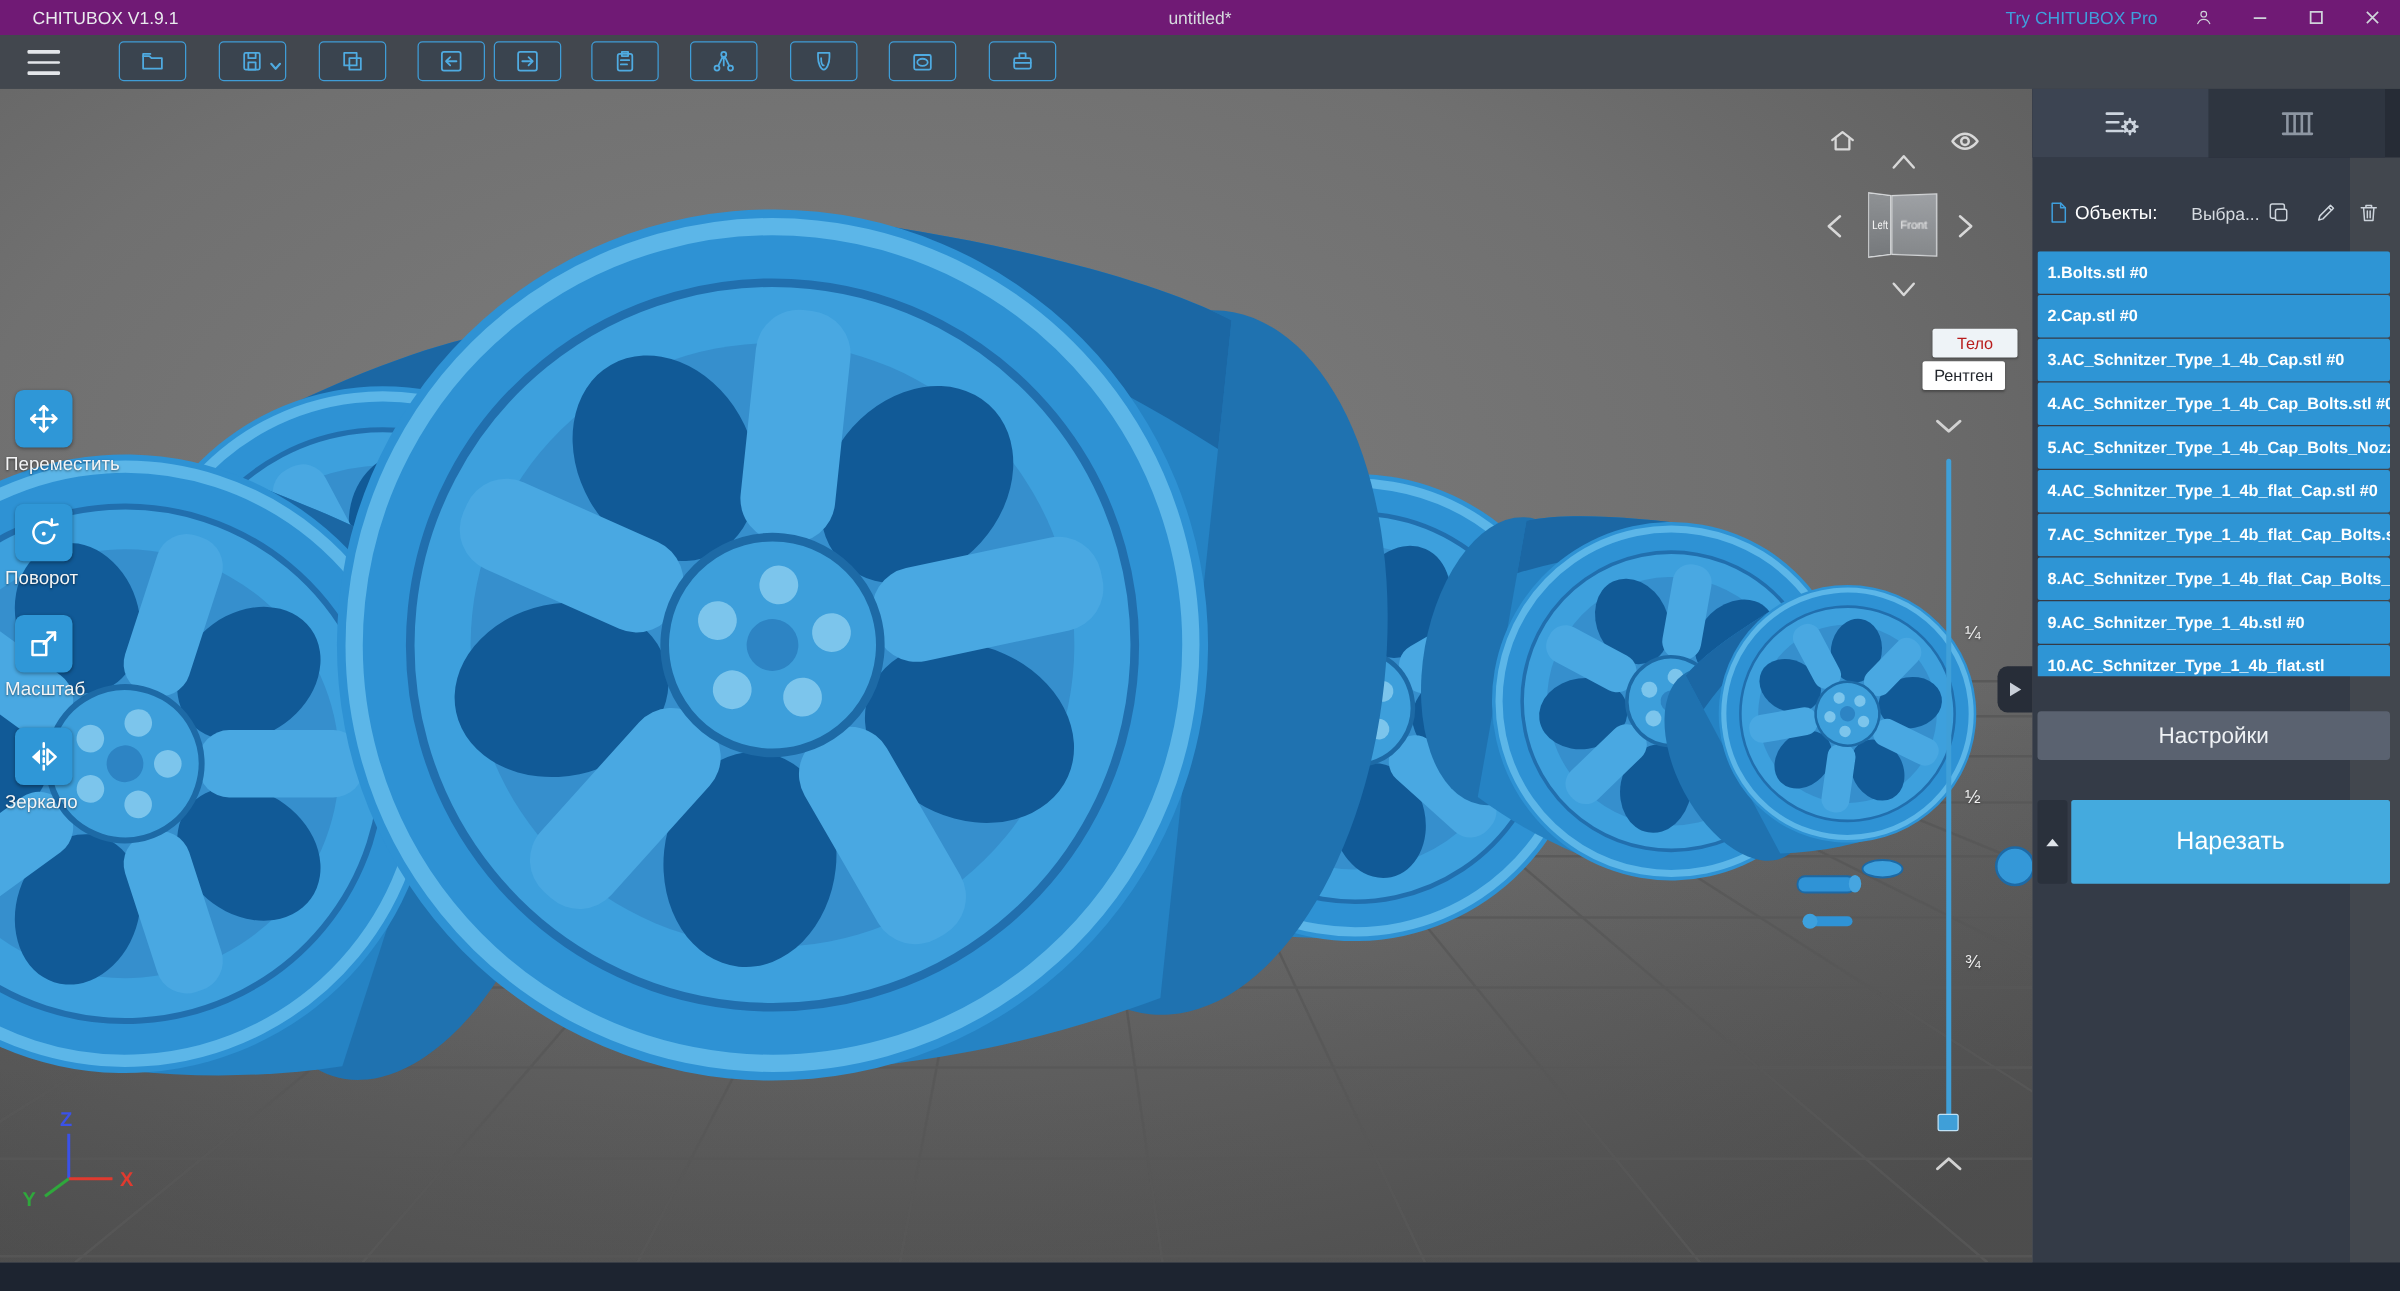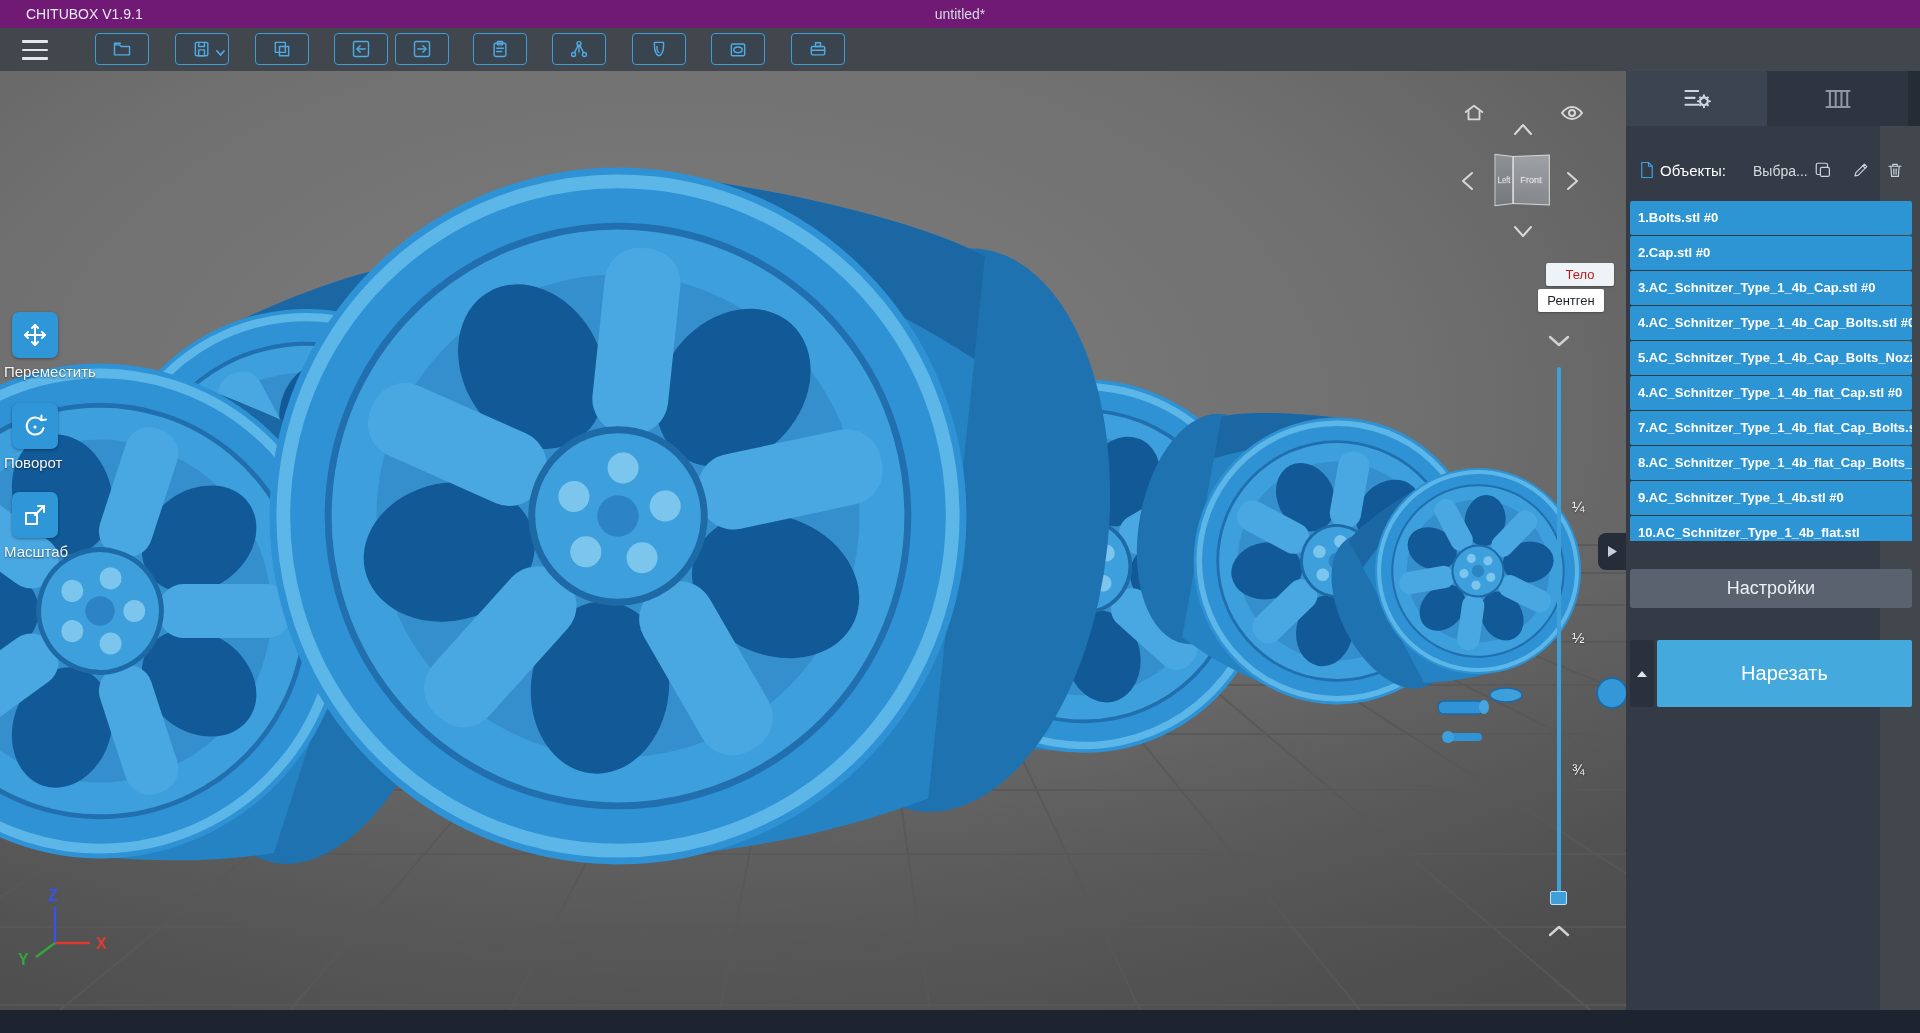--- a/index.html
+++ b/index.html
@@ -84,20 +84,44 @@
 
   
   .bottombar { position:absolute; top:1010px; left:0; width:1920px; height:23px; background:#1d2430; z-index:30; }
 </style>
 </head>
 <body>
 
 <div class="titlebar">
   <span class="app-title">CHITUBOX V1.9.1</span>
   <span class="doc-title">untitled*</span>
+  <div class="tb-right">
+    <span class="pro-link">Try CHITUBOX Pro</span>
+    <button class="win-btn">
+      <svg width="16" height="16" viewBox="0 0 24 24">
+          <circle cx="12" cy="8" r="3.4"></circle>
+          <path d="M4.5 20c1.6-4.2 4.3-5.8 7.5-5.8s5.9 1.6 7.5 5.8"></path>
+        </svg>
+    </button>
+    <button class="win-btn">
+      <svg width="12" height="12" viewBox="0 0 12 12">
+          <path d="M1 6.5h10"></path>
+        </svg>
+    </button>
+    <button class="win-btn">
+      <svg width="12" height="12" viewBox="0 0 12 12">
+          <rect x="1.5" y="1.5" width="9" height="9"></rect>
+        </svg>
+    </button>
+    <button class="win-btn close-btn">
+      <svg width="12" height="12" viewBox="0 0 12 12">
+          <path d="M1.5 1.5l9 9M10.5 1.5l-9 9"></path>
+        </svg>
+    </button>
+  </div>
 </div>
 
 <div class="toolbar">
   <button class="hamburger" aria-label="menu">
     <i></i>
       <i></i>
       <i></i>
   </button>
 
   <button class="tb-btn" style="left:95px">
@@ -294,20 +318,30 @@
   <div class="tool" style="top:421px">
     <button class="tool-btn">
       <svg viewBox="0 0 26 26">
           <rect x="4" y="11" width="11" height="11"></rect>
           <path d="M13 13l9-9"></path>
           <path d="M16 4h6v6"></path>
         </svg>
     </button>
     <div class="tool-label">Масштаб</div>
   </div>
+  <div class="tool" style="top:511px">
+    <button class="tool-btn">
+      <svg viewBox="0 0 26 26">
+          <path d="M13 2.5v21" stroke-dasharray="3 3"></path>
+          <path d="M10 7.5L3.5 13.5l6.5 6z" fill="#ffffff" stroke="none"></path>
+          <path d="M16 7.5l6.5 6-6.5 6z"></path>
+        </svg>
+    </button>
+    <div class="tool-label">Зеркало</div>
+  </div>
 
   <button class="nav-ico" style="left:1463px; top:31px">
     <svg width="22" height="22" viewBox="0 0 24 24">
         <path d="M3 11l9-7 9 7"></path>
         <path d="M6 10v9h12v-9"></path>
       </svg>
   </button>
   <button class="nav-ico" style="left:1560px; top:32px">
     <svg width="24" height="20" viewBox="0 0 24 20">
         <path d="M2 10s4-6 10-6 10 6 10 6-4 6-10 6S2 10 2 10z"></path>

